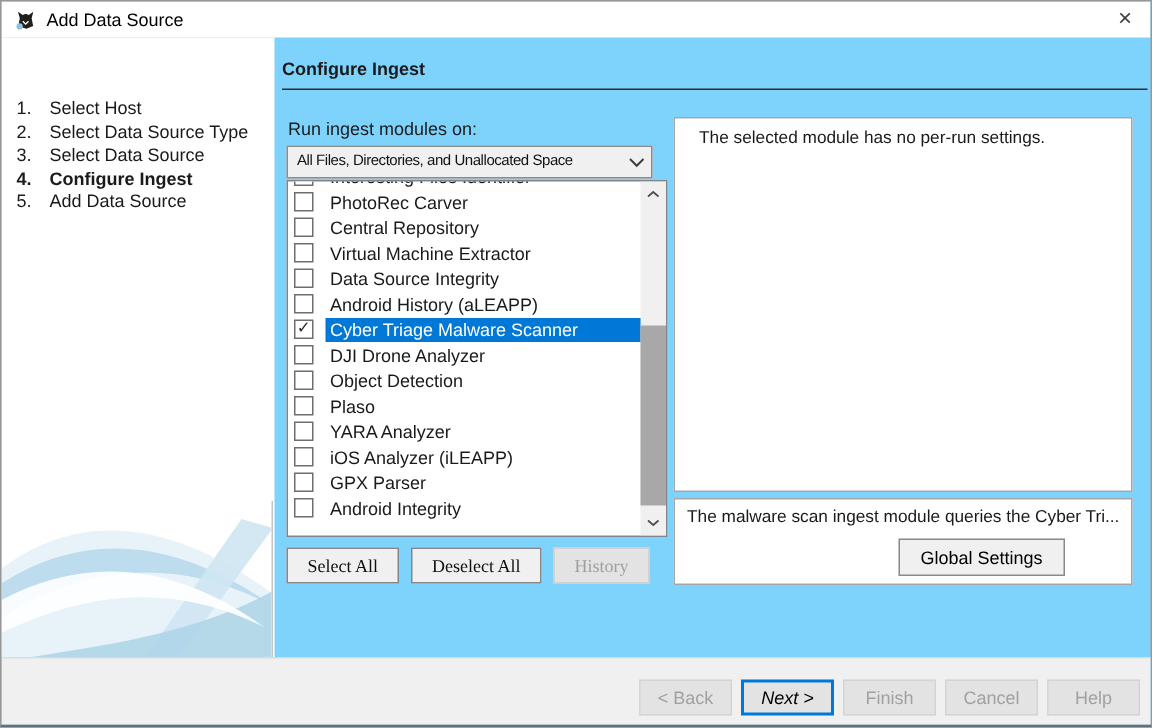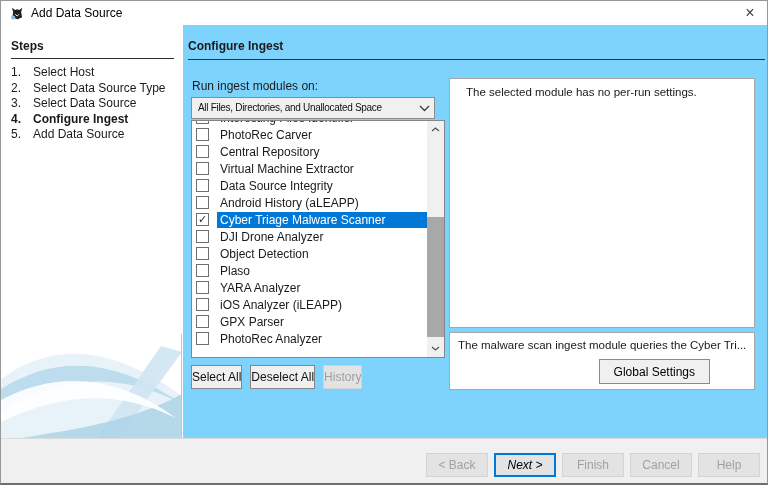--- a/index.html
+++ b/index.html
@@ -50,22 +50,22 @@
   .mlabel { flex: 1; margin-left: 8px; padding: 1px 3px; white-space: nowrap; overflow: hidden; }
   .mrow.selected .mlabel { background: #0078d7; color: #fff; }
 
   .scrollbar { position: absolute; right: 0; top: 0; width: 17px; height: 100%; background: #f0f0f0; }
   .scroll-btn { position: absolute; left: 0; width: 17px; height: 17px; display: flex;
                 align-items: center; justify-content: center; cursor: pointer; }
   .scroll-btn.up { top: 0; } .scroll-btn.down { bottom: 0; }
   .scroll-thumb { position: absolute; left: 0; top: 96px; width: 17px; height: 120px; background: #a8a8a8; cursor: grab; }
 
   .list-btns { position: absolute; left: 190px; top: 340px; display: flex; gap: 8px; }
-  .btn { height: 24px; padding: 0 0; background: #f0f0f0; border: 1px solid #868686;
-         font-family: Liberation Sans, sans-serif; font-size: 12px; color: #111; line-height: 22px; cursor: pointer; }
+  .btn { height: 24px; padding: 0 13px; background: #f0f0f0; border: 1px solid #868686;
+         font-family: Liberation Serif, serif; font-size: 12px; color: #111; line-height: 22px; cursor: pointer; }
   .btn.disabled { background: #e3e3e3; border-color: #d2d2d2; color: #9f9f9f; cursor: default; }
 
   .settings-box { position: absolute; left: 448px; top: 53px; width: 306px; height: 250px;
                   border: 1px solid #a6a6a6; background: #fff; padding: 7px 16px; }
   .desc-box { position: absolute; left: 448px; top: 307px; width: 306px; height: 58px;
               border: 1px solid #a6a6a6; background: #fff; padding: 6px 8px; }
   .settings-box, .desc-box { font-size: 11.5px; }
   .desc-box .desc-text { white-space: nowrap; overflow: hidden; }
   .global-btn { position: absolute; right: 44px; bottom: 5px; height: 25px; padding: 0 14px;
                 background: #f0f0f0; border: 1px solid #8a8a8a; font-family: inherit; font-size: 12px; cursor: pointer; }
@@ -87,21 +87,20 @@
     <svg class="app-icon" viewBox="0 0 16 16">
       <path d="M3.2 12.5 L4.2 7.2 L3.0 2.8 L6.2 5.0 L8.1 4.2 L10.2 5.0 L13.2 2.8 L12.1 7.2 L13.1 12.3 L8.6 14.2 Z" fill="#1f1f1d"></path>
       <circle cx="4.1" cy="12.6" r="2.1" fill="#8fc0dd"></circle>
       <path d="M6.2 9.2 l1.9 1.9 l1.9 -1.9" stroke="#ffffff" stroke-width="0.9" fill="none"></path>
     </svg>
     <span class="title">Add Data Source</span>
     <span class="close-btn">×</span>
   </div>
 
   <div class="steps-panel">
-    <div class="steps-heading">Steps</div>
     <ol class="steps-list">
         <li class="step-item">
     <span class="num">1.</span>
     <span class="lbl">Select Host</span>
   </li>
         <li class="step-item">
     <span class="num">2.</span>
     <span class="lbl">Select Data Source Type</span>
   </li>
         <li class="step-item">
@@ -189,21 +188,21 @@
           <div class="mrow">
     <span class="cb"></span>
     <span class="mlabel">iOS Analyzer (iLEAPP)</span>
   </div>
           <div class="mrow">
     <span class="cb"></span>
     <span class="mlabel">GPX Parser</span>
   </div>
           <div class="mrow">
     <span class="cb"></span>
-    <span class="mlabel">PhotoRec Analyzer</span>
+    <span class="mlabel">Android Integrity</span>
   </div>
         </div>
       <div class="scrollbar">
         <div class="scroll-btn up">
           <svg width="9" height="5" viewBox="0 0 9 5">
             <polyline points="1,4 4.5,1 8,4" stroke="#505050" stroke-width="1.2" fill="none"></polyline>
           </svg>
         </div>
         <div class="scroll-thumb"></div>
         <div class="scroll-btn down">

